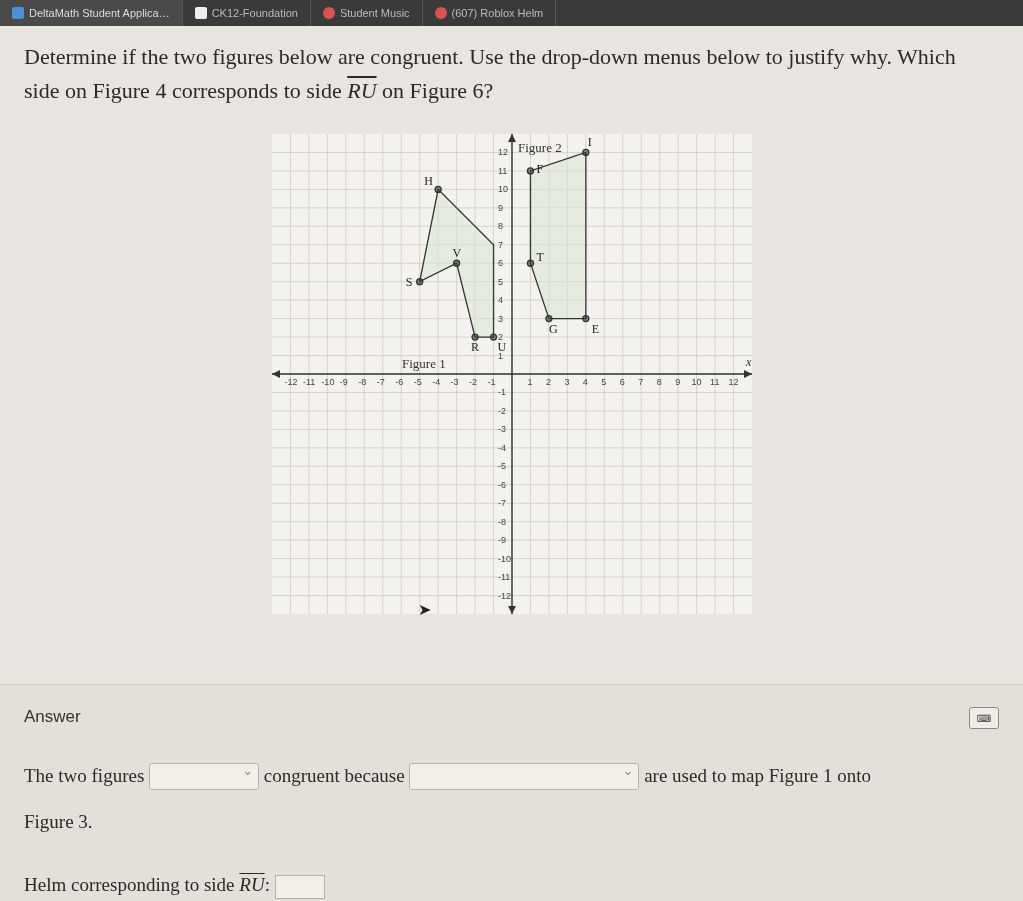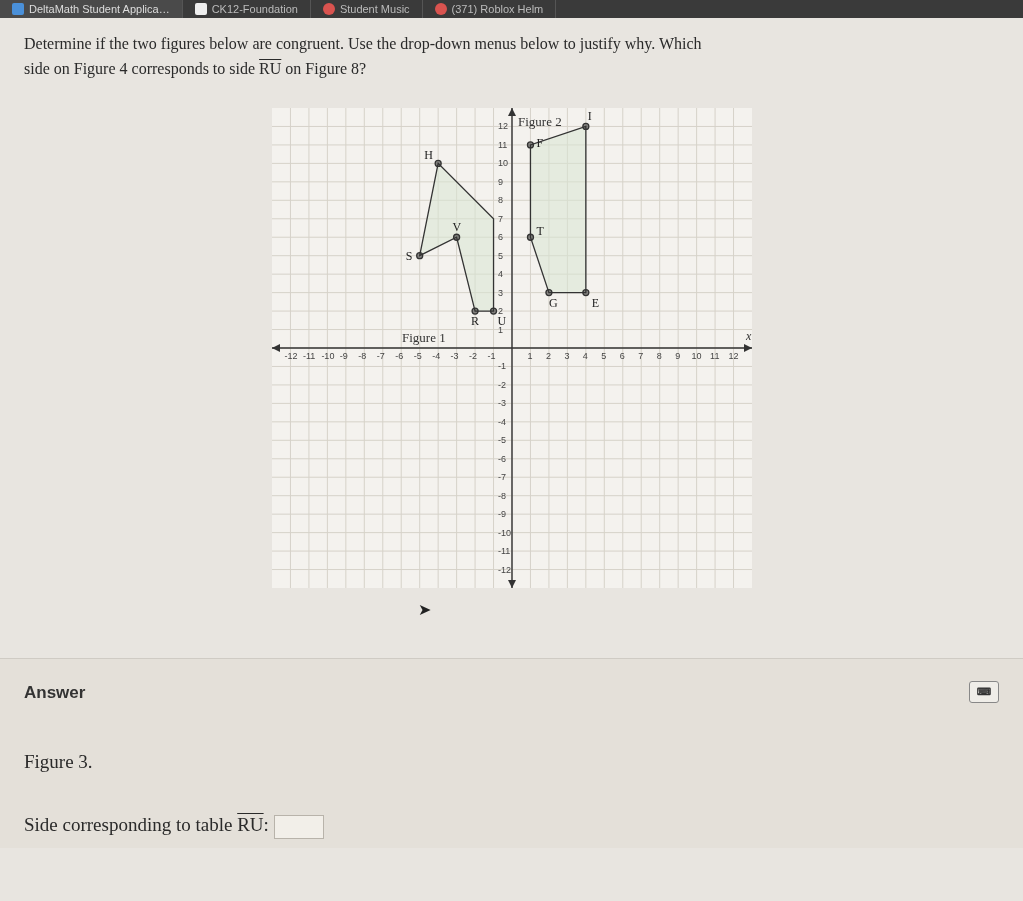--- a/index.html
+++ b/index.html
@@ -7,21 +7,21 @@
     font-family: Georgia, 'Times New Roman', serif;
     background: #e8e5e0;
     width: 1023px;
     height: 901px;
     overflow: hidden;
     color: #2a2a2a;
   }
   .tabbar {
     display: flex;
     background: #3a3a3a;
-    height: 18px;
+    height: 26px;
     font-family: Arial, sans-serif;
     font-size: 11px;
     color: #bbb;
     align-items: center;
   }
   .tab {
     display: flex;
     align-items: center;
     gap: 5px;
     padding: 0 12px;
@@ -33,47 +33,46 @@
   .tab.active { background: #4a4a4a; color:#ddd; }
   .favicon { width:12px; height:12px; display:inline-block; background:#888; border-radius:2px; }
   .favicon.blue { background:#4a90d9; }
   .favicon.green { background:#5cb85c; border-radius:50%; }
   .favicon.red { background:#d9534f; border-radius:50%; }
   .favicon.white { background:#eee; }
   .content {
     padding: 14px 24px 0 24px;
   }
   .question {
-    font-size: 16px;
+    font-size: 22px;
     line-height: 1.55;
     color: #2a2a2a;
   }
-  .overline { text-decoration: overline; }
+  .overline { text-decoration: overline; font-style: italic; }
   .canvas-wrap {
     display:flex;
     justify-content:center;
     margin-top: 26px;
   }
   svg.grid { background:#f4f2ee; }
   .answer-area {
     margin-top: 70px;
     border-top: 1px solid #cfcbc4;
     background: #e4e0d9;
     padding: 22px 24px 0 24px;
     position: relative;
   }
   .answer-label {
     font-family: Arial, sans-serif;
     font-size: 17px;
     color: #333;
-    margin-bottom: 36px;
+    margin-bottom: 24px;
     display:flex;
     justify-content:space-between;
-    align-items:flex-end;
-    font-weight:bold;
+    align-items:flex-start;
   }
   .keypad-icon {
     width:30px; height:22px; border:1px solid #888; border-radius:3px;
     display:flex; align-items:center; justify-content:center;
     font-size:10px; background:#efede8;
   }
   .sentence {
     font-size: 19px;
     line-height: 2.4;
     color:#2a2a2a;
@@ -113,28 +112,28 @@
   <div class="tab">
     <span class="favicon white"></span>
     <span>CK12-Foundation</span>
   </div>
   <div class="tab">
     <span class="favicon red"></span>
     <span>Student Music</span>
   </div>
   <div class="tab">
     <span class="favicon red"></span>
-    <span>(371) Roblox Helm</span>
+    <span>(607) Roblox Helm</span>
   </div>
 </div>
 
 <div class="content">
   <p class="question">
     <span>Determine if the two figures below are congruent. Use the drop-down menus below to justify why. Which</span><br>
-    <span>side on Figure 4 corresponds to side </span><span class="overline">RU</span><span> on Figure 8?</span>
+    <span>side on Figure 4 corresponds to side </span><span class="overline">RU</span><span> on Figure 6?</span>
   </p>
 
   <div class="canvas-wrap">
     <svg class="grid" width="480" height="480" viewBox="0 0 480 480">
 
       <g stroke="#d6d2c9" stroke-width="1">
         
       </g>
       <g id="gridlines">
           <line x1="18.46153846153848" x2="18.46153846153848" y1="0" y2="480" stroke="#d6d2c9"></line>
@@ -286,19 +285,26 @@
   </div>
   <span class="cursor-arrow" style="left:418px; top:600px;">➤</span>
 </div>
 
 <div class="answer-area">
   <div class="answer-label">
     <span>Answer</span>
     <span class="keypad-icon">⌨</span>
   </div>
 
+  <p class="sentence">
+    <span>The two figures </span>
+    <span class="sel-wrap"><select class="blank short"><option></option></select></span>
+    <span> congruent because </span>
+    <span class="sel-wrap"><select class="blank long"><option></option></select></span>
+    <span> are used to map Figure 1 onto</span>
+  </p>
   <p class="sentence">Figure 3.</p>
 
   <p class="sentence" style="margin-top:18px">
-    <span>Side corresponding to table </span><span class="overline">RU</span><span>:</span>
+    <span>Helm corresponding to side </span><span class="overline">RU</span><span>:</span>
     <span class="input-box"></span>
   </p>
 </div>
 
 </body></html>

